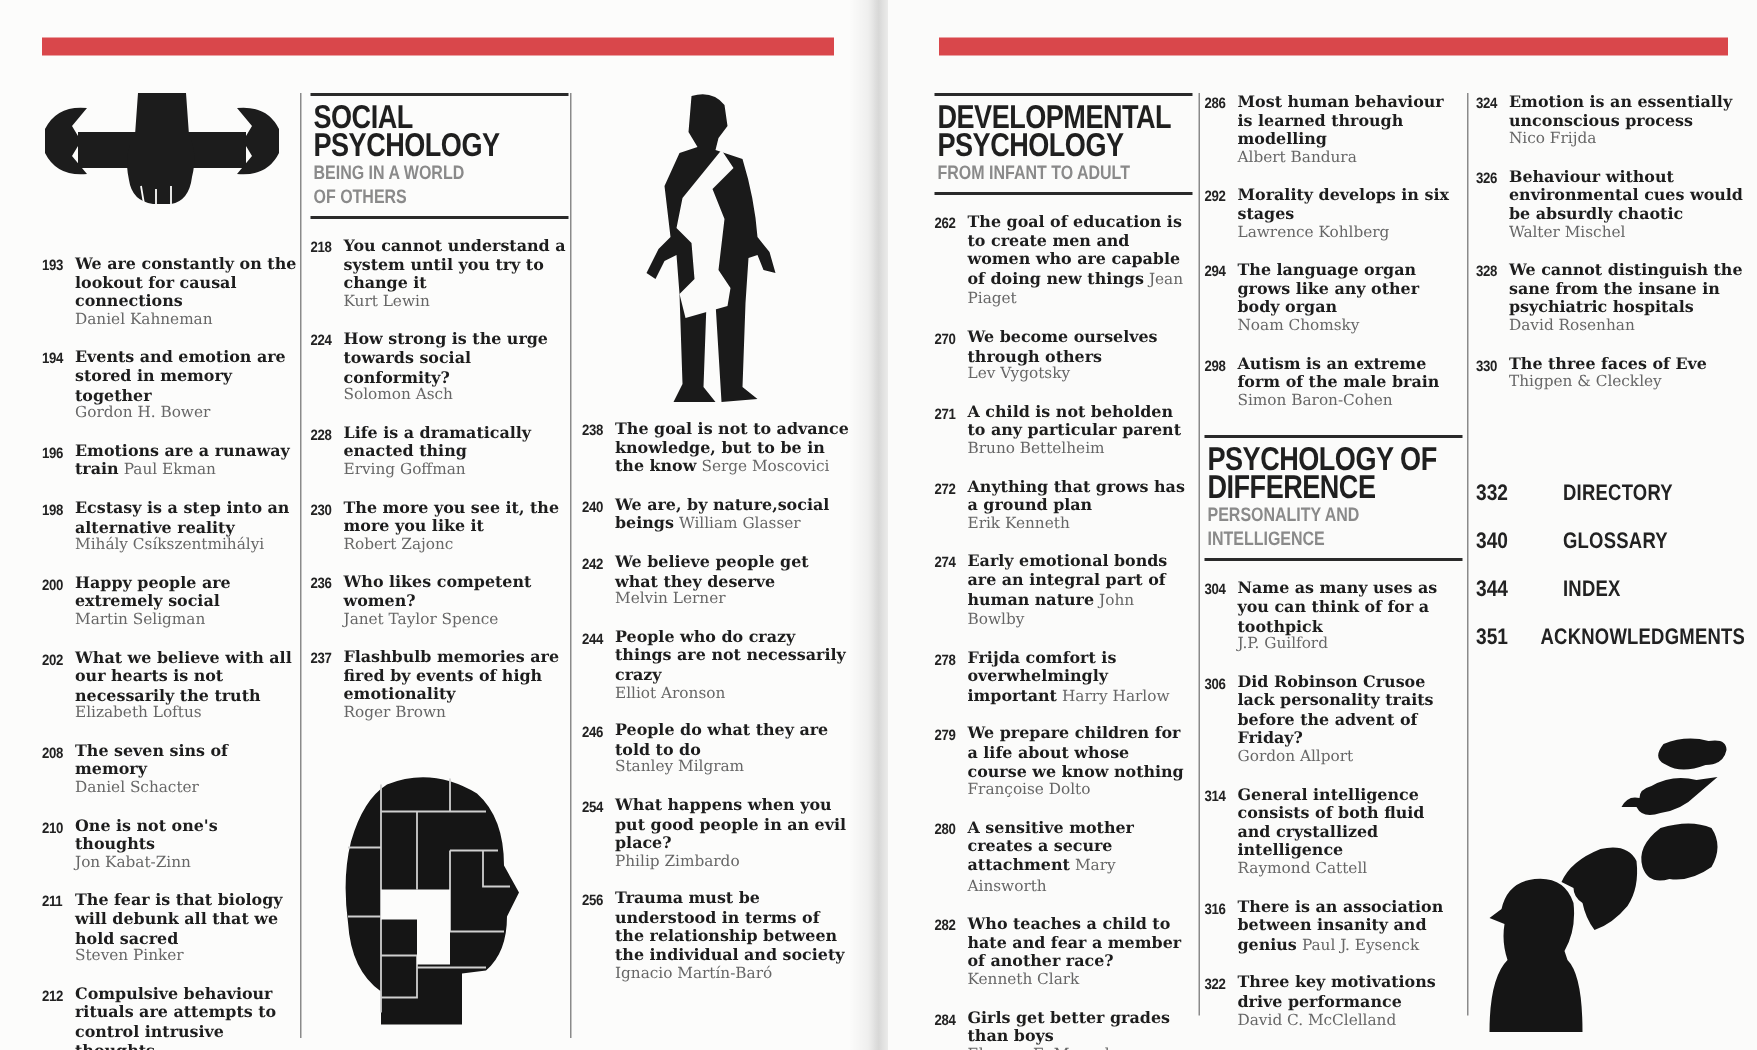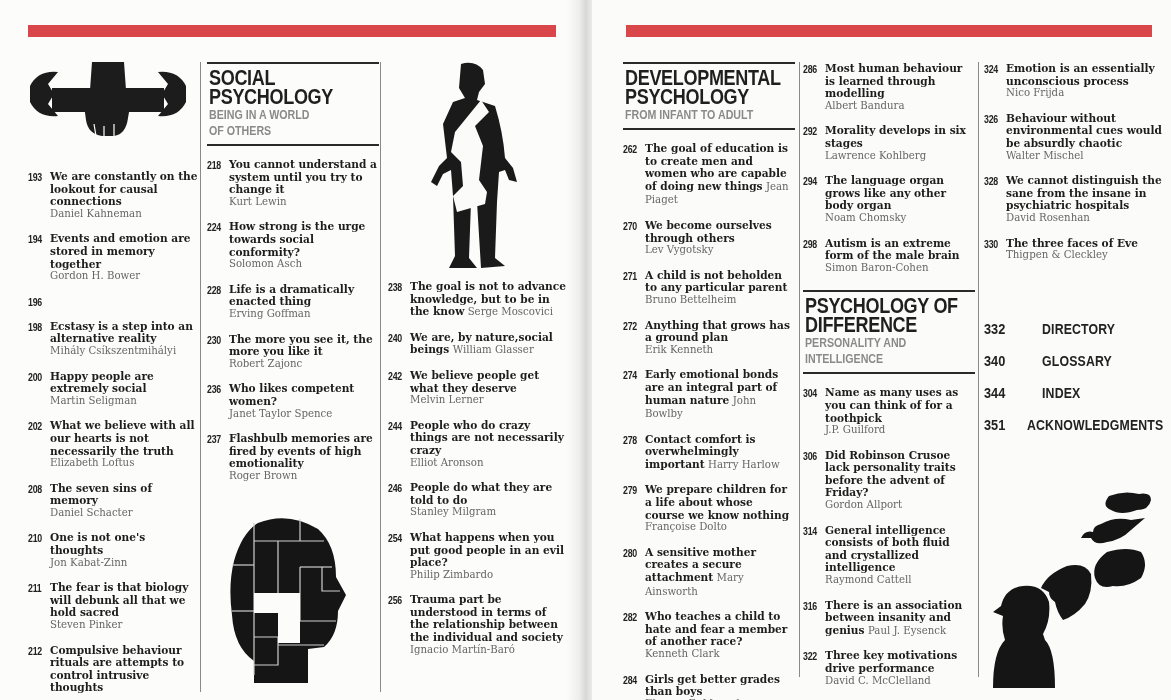--- a/index.html
+++ b/index.html
@@ -58,20 +58,21 @@
       <div class="entry">
         <span class="num">193</span>
         <span class="body"><span class="title">We are constantly on the lookout for causal connections</span><span class="author block">Daniel Kahneman</span></span>
       </div>
       <div class="entry">
         <span class="num">194</span>
         <span class="body"><span class="title">Events and emotion are stored in memory together</span><span class="author block">Gordon H. Bower</span></span>
       </div>
       <div class="entry">
         <span class="num">196</span>
+        <span class="body"><span class="title">Emotions are a runaway train</span> <span class="author">Paul Ekman</span></span>
       </div>
       <div class="entry">
         <span class="num">198</span>
         <span class="body"><span class="title">Ecstasy is a step into an alternative reality</span><span class="author block">Mihály Csíkszentmihályi</span></span>
       </div>
       <div class="entry">
         <span class="num">200</span>
         <span class="body"><span class="title">Happy people are extremely social</span><span class="author block">Martin Seligman</span></span>
       </div>
       <div class="entry">
@@ -183,21 +184,21 @@
       <div class="entry">
         <span class="num">246</span>
         <span class="body"><span class="title">People do what they are told to do</span><span class="author block">Stanley Milgram</span></span>
       </div>
       <div class="entry">
         <span class="num">254</span>
         <span class="body"><span class="title">What happens when you put good people in an evil place?</span><span class="author block">Philip Zimbardo</span></span>
       </div>
       <div class="entry">
         <span class="num">256</span>
-        <span class="body"><span class="title">Trauma part be understood in terms of the relationship between the individual and society</span><span class="author block">Ignacio Martín-Baró</span></span>
+        <span class="body"><span class="title">Trauma must be understood in terms of the relationship between the individual and society</span><span class="author block">Ignacio Martín-Baró</span></span>
       </div>
     </div>
 </div>
 
 <div class="gutter"></div>
 
 <div class="page page-right">
   <div class="red-bar" style="left: 34px; top: 25px; width: 526px; background: rgb(217, 71, 75);"></div>
 
   <div class="col" style="left:31px; top:62px; width:172px;">
@@ -222,21 +223,21 @@
         <div class="entry">
           <span class="num">272</span>
           <span class="body"><span class="title">Anything that grows has a ground plan</span><span class="author block">Erik Kenneth</span></span>
         </div>
         <div class="entry">
           <span class="num">274</span>
           <span class="body"><span class="title">Early emotional bonds are an integral part of human nature</span> <span class="author">John Bowlby</span></span>
         </div>
         <div class="entry">
           <span class="num">278</span>
-          <span class="body"><span class="title">Contact comfort is overwhelmingly important</span> <span class="author">Harry Harlow</span></span>
+          <span class="body"><span class="title">Frijda comfort is overwhelmingly important</span> <span class="author">Harry Harlow</span></span>
         </div>
         <div class="entry">
           <span class="num">279</span>
           <span class="body"><span class="title">We prepare children for a life about whose course we know nothing</span><span class="author block">Françoise Dolto</span></span>
         </div>
         <div class="entry">
           <span class="num">280</span>
           <span class="body"><span class="title">A sensitive mother creates a secure attachment</span> <span class="author">Mary Ainsworth</span></span>
         </div>
         <div class="entry">

